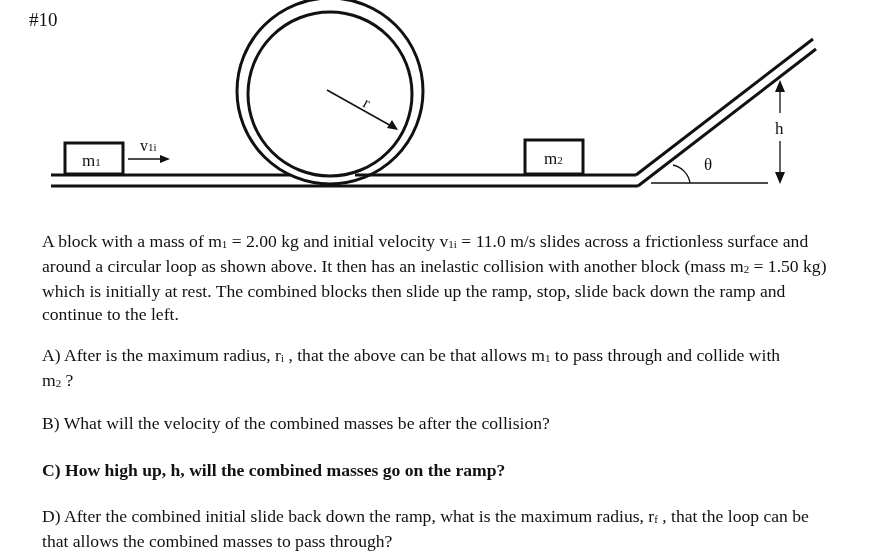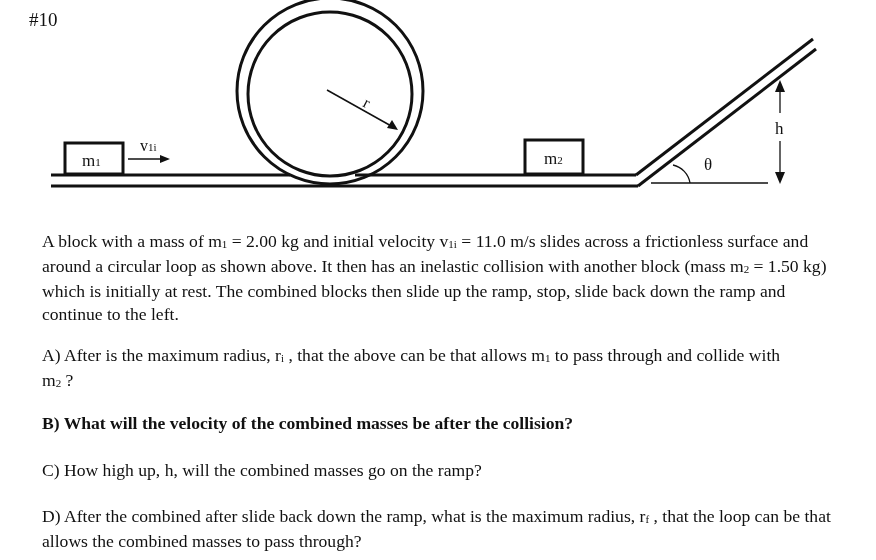--- a/index.html
+++ b/index.html
@@ -61,17 +61,17 @@
     <polygon points="780,80 775,92 785,92" fill="#111"></polygon>
     <polygon points="780,184 775,172 785,172" fill="#111"></polygon>
     <text class="svgtext" x="775" y="134" font-size="17">h</text>
   </g>
 </svg>
 
 <p class="para" style="top:218px;"><span>A block with a mass of m</span><span class="sub">1</span><span> = 2.00 kg and initial velocity v</span><span class="sub">1i</span><span> = 11.0 m/s slides across a frictionless surface and around a circular loop as shown above. It then has an inelastic collision with another block (mass m</span><span class="sub">2</span><span> = 1.50 kg) which is initially at rest. The combined blocks then slide up the ramp, stop, slide back down the ramp and continue to the left.</span></p>
 
 <p class="para" style="top:332px; width:760px;"><span>A) After is the maximum radius, r</span><span class="sub">i</span><span> , that the above can be that allows m</span><span class="sub">1</span><span> to pass through and collide with m</span><span class="sub">2</span><span> ?</span></p>
 
-<p class="para" style="top:400px;font-weight:bold;">B) What will the velocity of the combined masses be after the collision?</p>
+<p class="para" style="top:400px;">B) What will the velocity of the combined masses be after the collision?</p>
 
-<p class="para" style="top:447px;">C) How high up, h, will the combined masses go on the ramp?</p>
+<p class="para" style="top:447px;font-weight:bold;">C) How high up, h, will the combined masses go on the ramp?</p>
 
-<p class="para" style="top:493px; width:790px;"><span>D) After the combined after slide back down the ramp, what is the maximum radius, r</span><span class="sub">f</span><span> , that the loop can be that allows the combined masses to pass through?</span></p>
+<p class="para" style="top:493px; width:790px;"><span>D) After the combined initial slide back down the ramp, what is the maximum radius, r</span><span class="sub">f</span><span> , that the loop can be that allows the combined masses to pass through?</span></p>
 
 </body></html>

